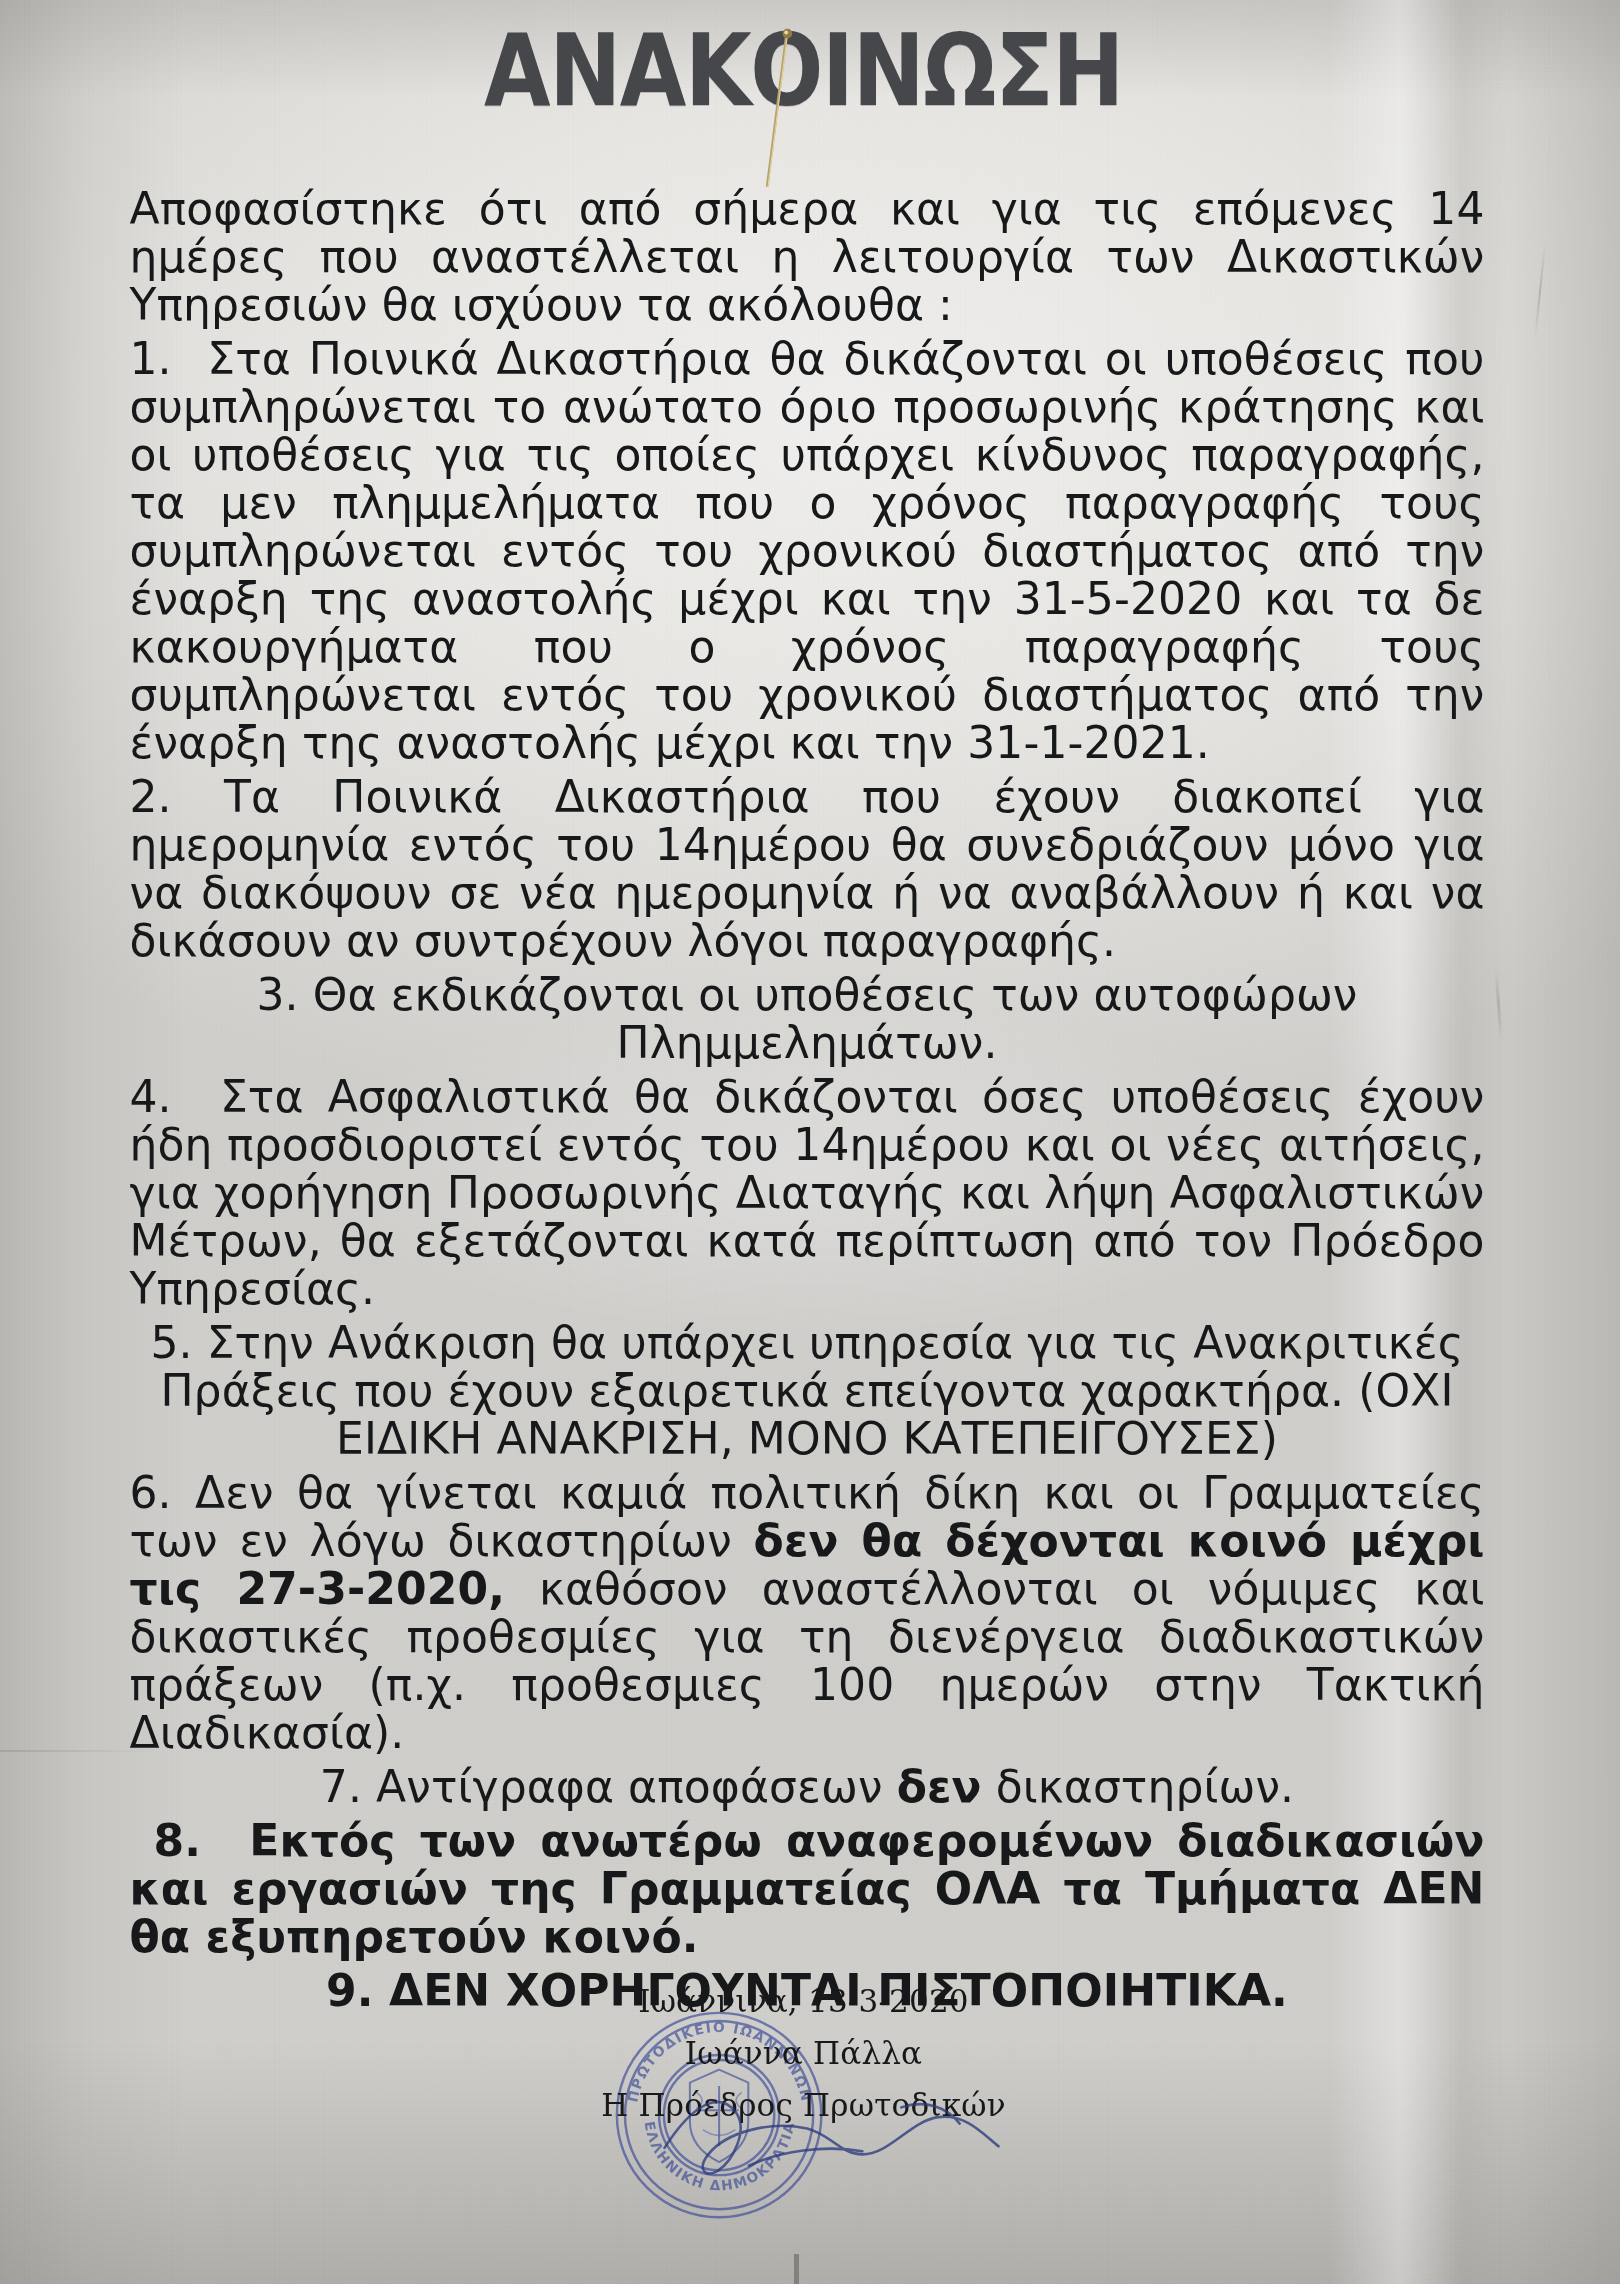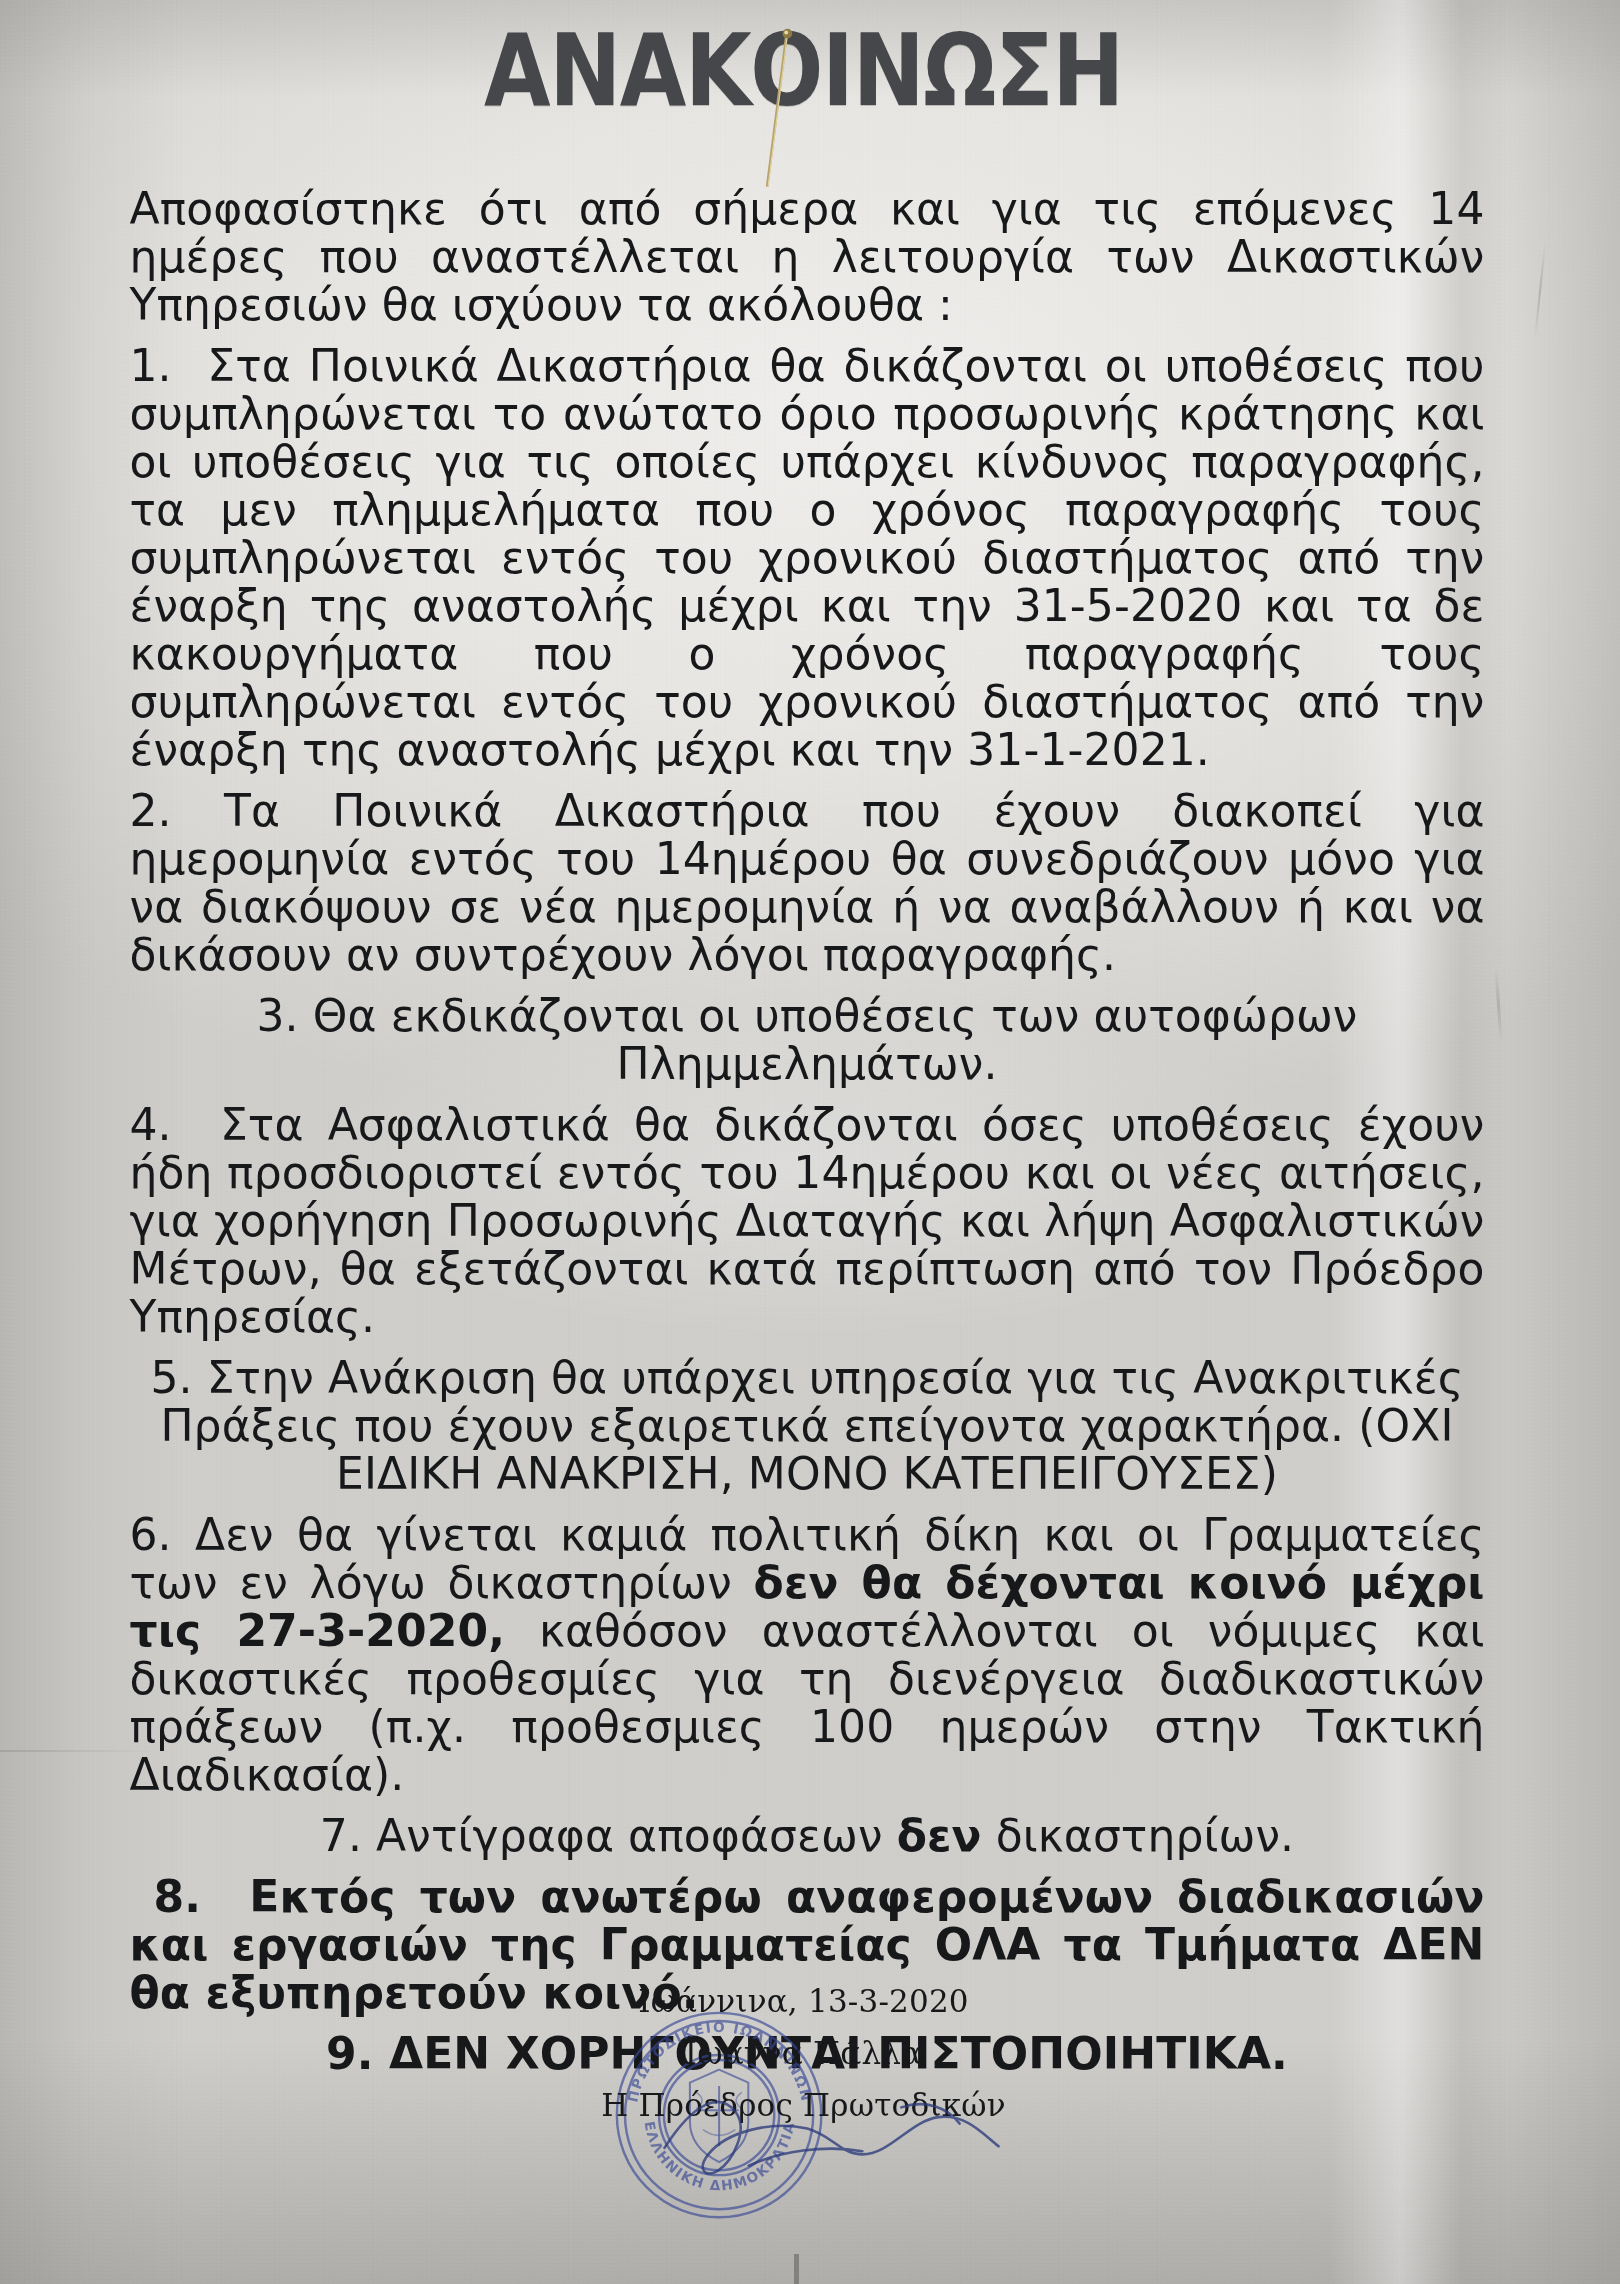--- a/index.html
+++ b/index.html
@@ -67,21 +67,21 @@
     font-size:44px;
     line-height:48px;
     letter-spacing:0.1px;
   }
   .p{margin:0 0 0 0;}
   .just{text-align:justify;text-align-last:left;}
   .left{text-align:center;}
   .b{font-weight:700;}
 
   
-  #body .p + .p{margin-top:13px;}
+  #body .p + .p{margin-top:6px;}
 
   
   #sig{
     position:absolute;
     left:0;top:1975px;width:1361px;
     text-align:center;
     font-family:"DejaVu Serif", serif;
     color:#17181a;
     font-size:31px;
     line-height:52px;

